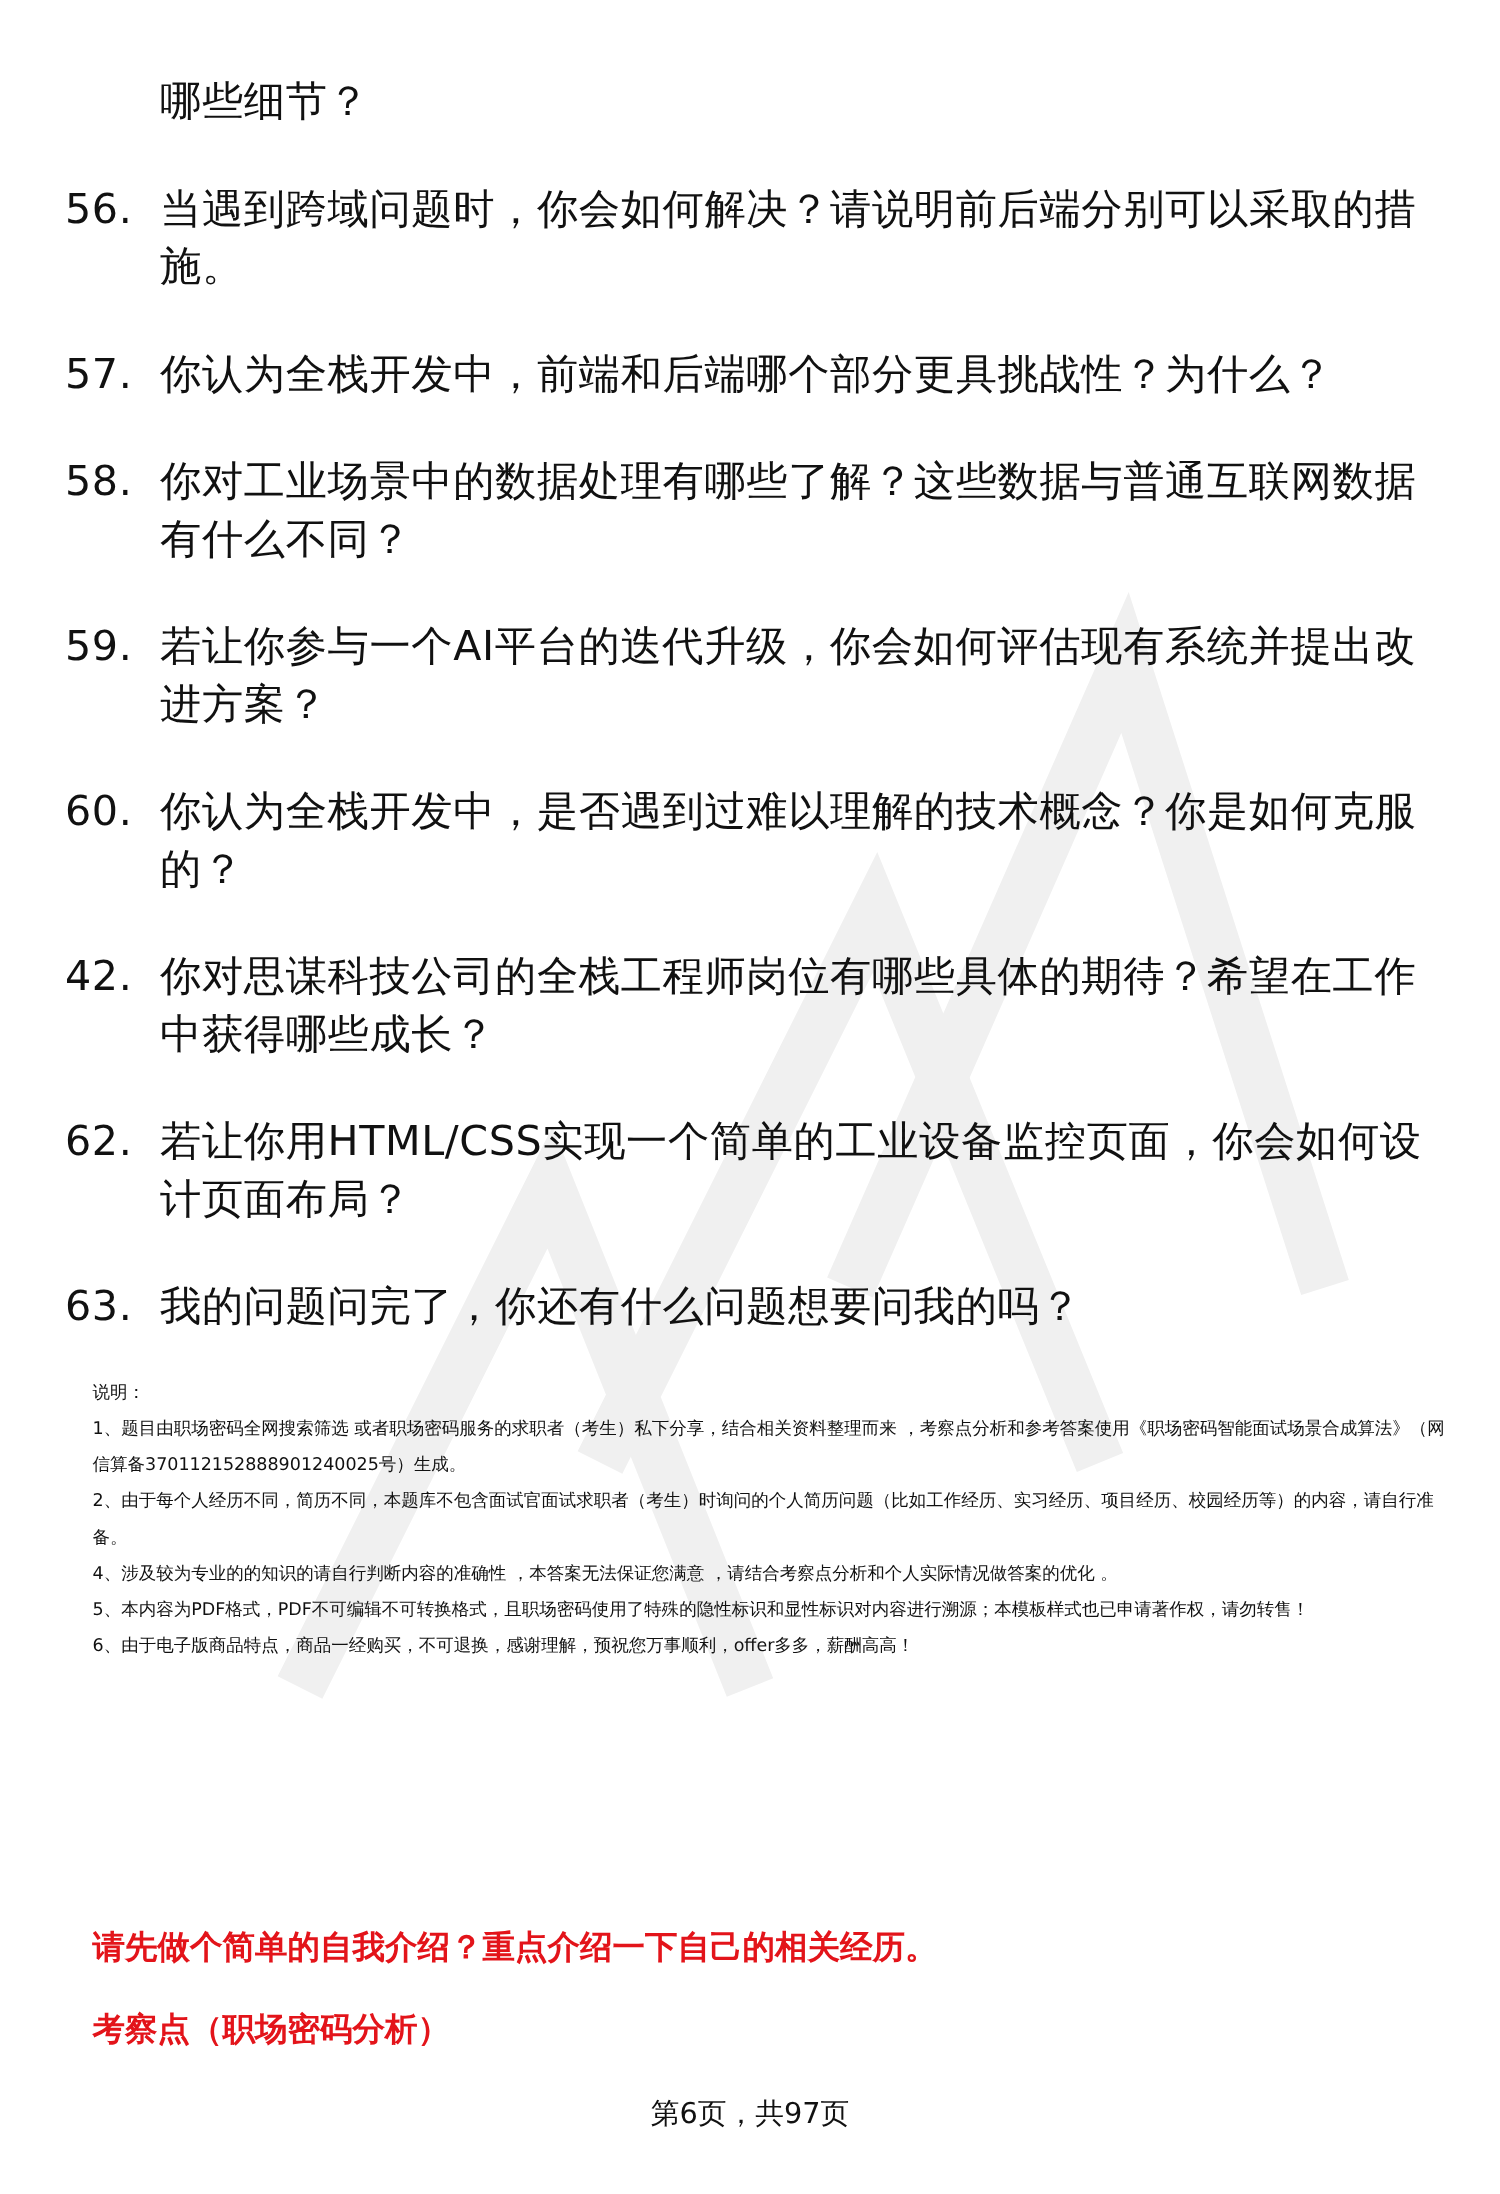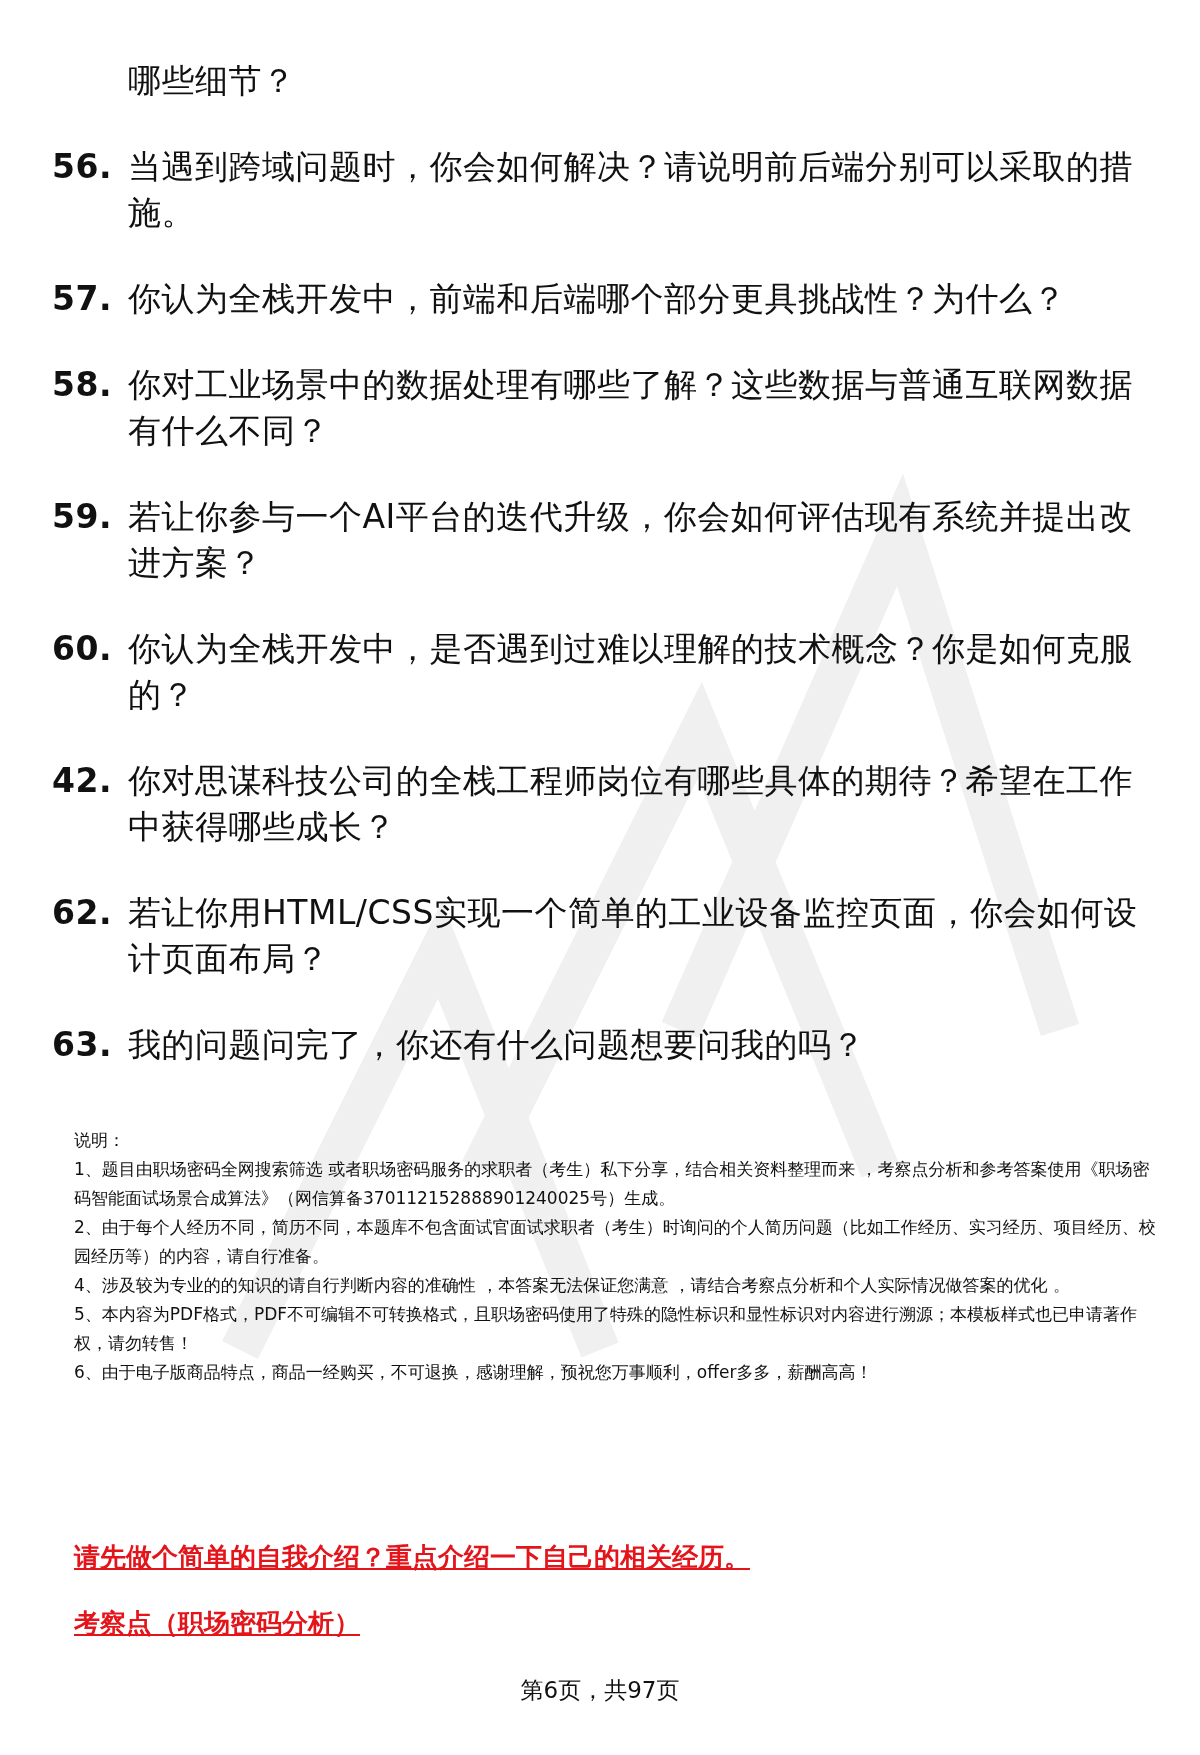--- a/index.html
+++ b/index.html
@@ -3,24 +3,24 @@
 <meta charset="utf-8">
 <style>
   html, body { margin:0; padding:0; background:#ffffff; }
   body { width:1200px; height:1755px; position:relative; overflow:hidden;
          font-family:"DejaVu Sans", "Liberation Sans", sans-serif; color:#111; }
   .watermark { position:absolute; left:180px; top:470px; width:900px; height:900px;
                pointer-events:none; }
   .q-list { position:absolute; left:52px; top:58px; width:1100px; }
   .q-cont { padding-left:76px; font-size:33px; line-height:46px; letter-spacing:0.5px; }
   .q { display:flex; font-size:33px; line-height:46px; letter-spacing:0.5px; margin-top:40px; }
-  .q .num { width:76px; flex:none;font-weight:bold; }
+  .q .num { width:76px; flex:none; }
   .q .txt { flex:1; }
-  .notes { position:absolute; left:74px; top:1100px; width:1090px; font-size:17px; line-height:29px; color:#111;margin-top:26px; }
-  .red-h { position:absolute; left:74px; font-size:26px; font-weight:bold; color:#e3141a;text-decoration:underline; }
+  .notes { position:absolute; left:74px; top:1100px; width:1090px; font-size:14px; line-height:29px; color:#111; }
+  .red-h { position:absolute; left:74px; font-size:26px; font-weight:bold; color:#e3141a; }
   .footer { position:absolute; left:0; width:1200px; top:1675px; text-align:center; font-size:23px; }
 </style>
 </head>
 <body>
 
 <svg class="watermark" viewBox="0 0 900 900">
   <g fill="none" stroke="#f0f0f0" stroke-width="40">
     <path d="M60 880 L260 480 L420 880"></path>
     <path d="M300 700 L520 260 L700 700"></path>
     <path d="M500 560 L720 60 L880 560"></path>

